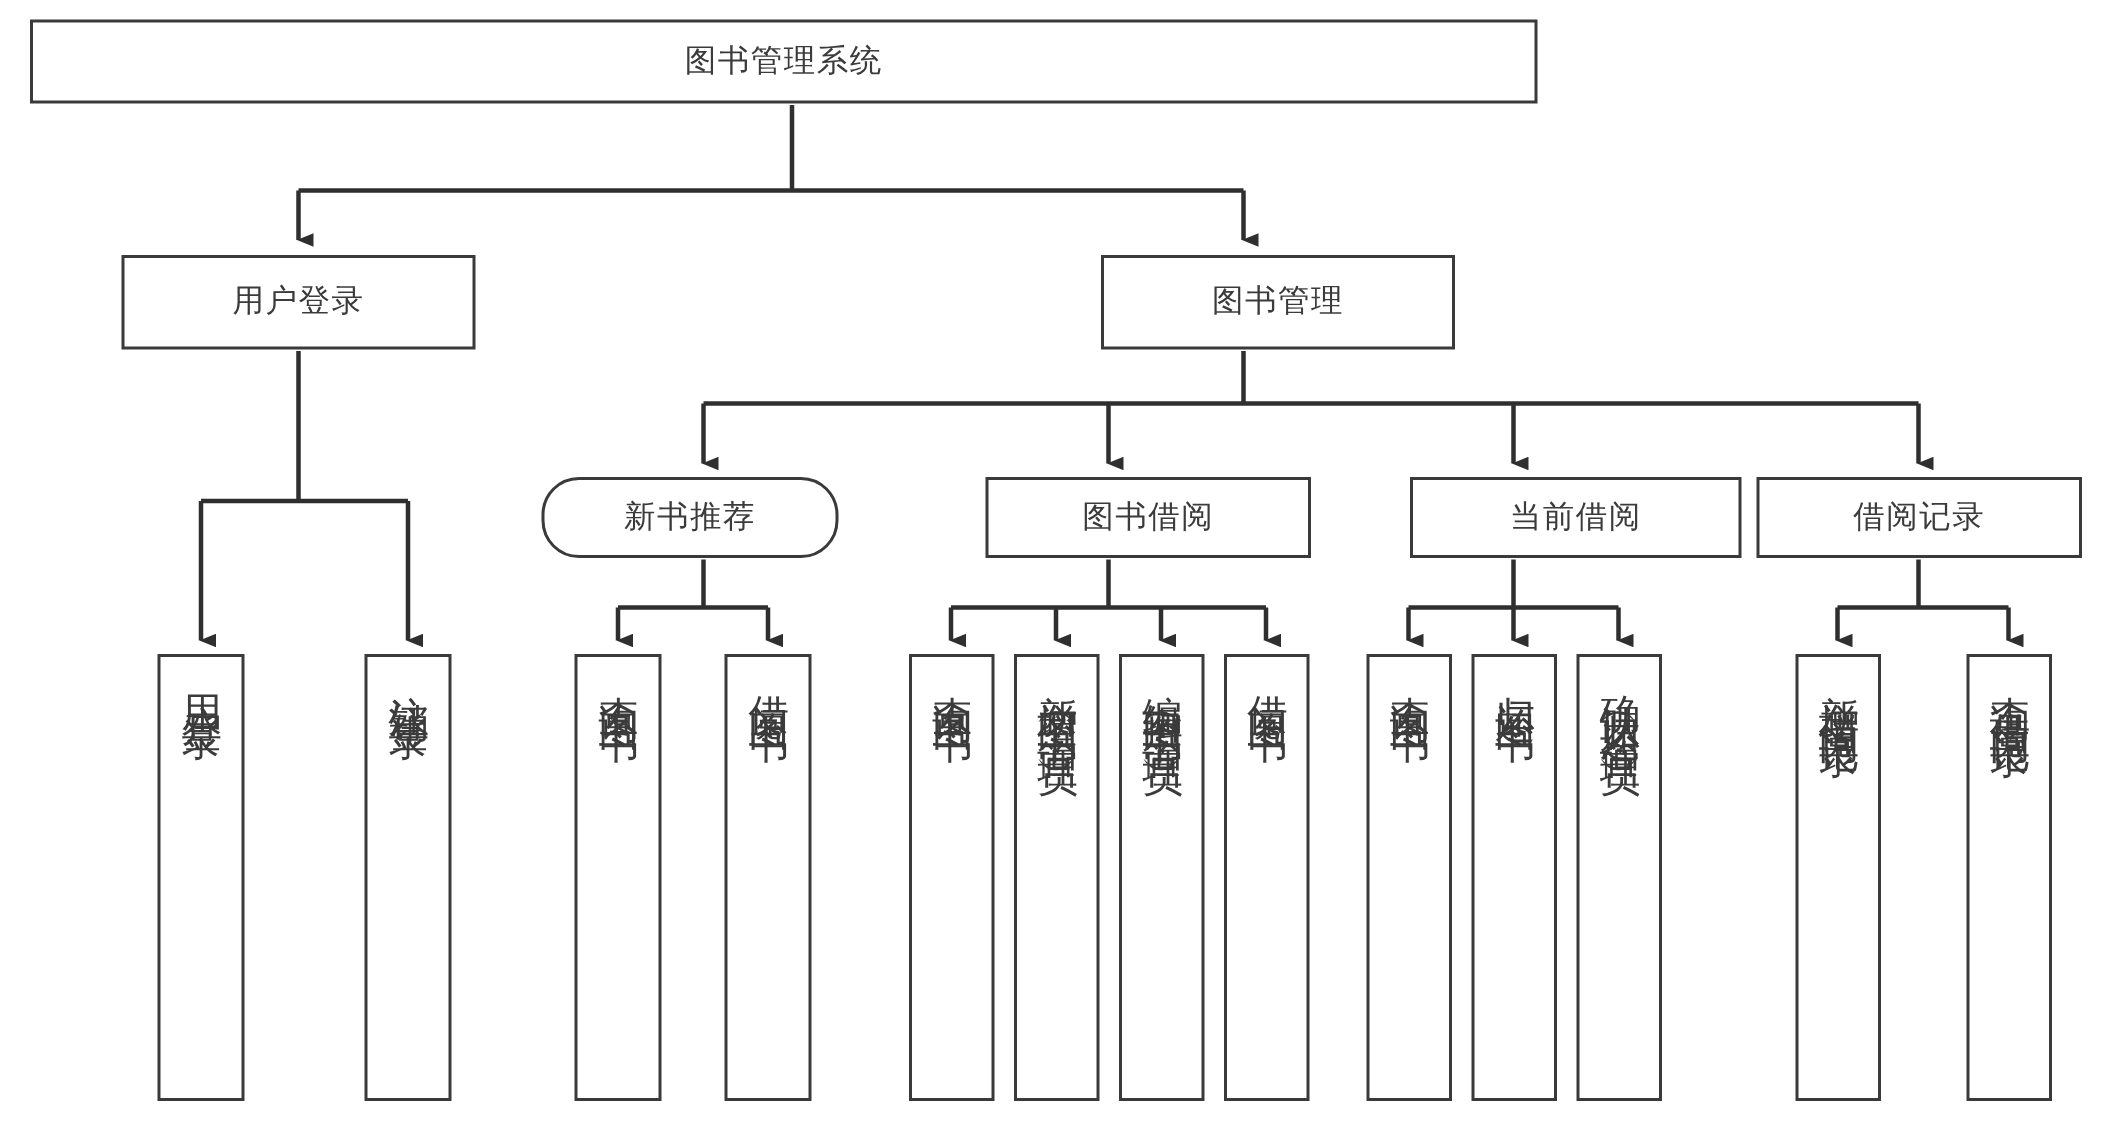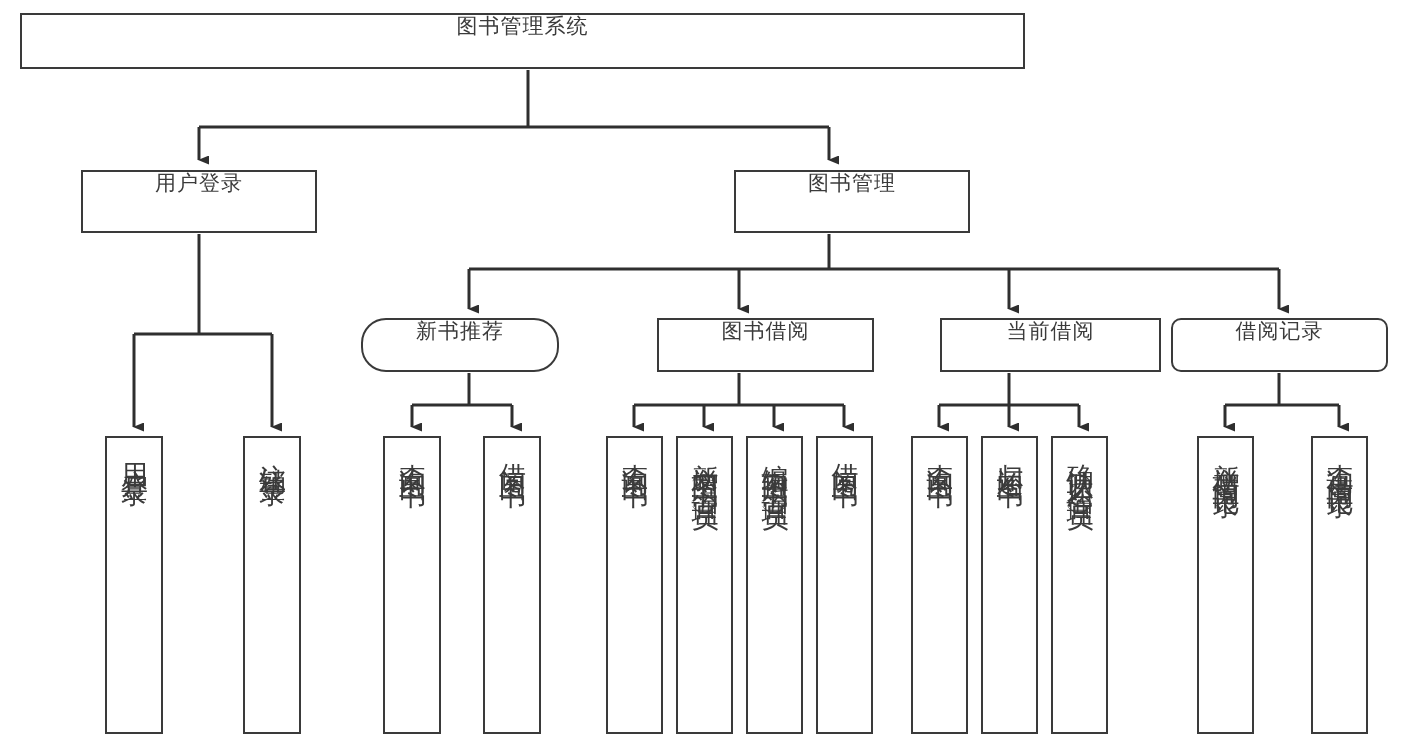--- a/index.html
+++ b/index.html
@@ -11,20 +11,21 @@
     overflow:hidden;
   }
   #diagram{position:relative;width:1405px;height:747px;}
   #wires{position:absolute;left:0;top:0;width:1405px;height:747px;}
   .node{
     position:absolute;
     box-sizing:border-box;
     background:#ffffff;
     border:2px solid #3a3a3a;
     display:flex;
+    align-items:center;
     justify-content:center;
     color:#333333;
   }
   .node .lbl{
     display:block;
     text-align:center;
     line-height:1.06;
     white-space:nowrap;
     color:#3b3b3b;
   }
@@ -117,21 +118,21 @@
 
   <div class="node h" style="left:361px;top:318px;width:198px;height:54px;border-radius:25px;">
     <span class="lbl">新书推荐</span>
   </div>
   <div class="node h" style="left:657px;top:318px;width:217px;height:54px;">
     <span class="lbl">图书借阅</span>
   </div>
   <div class="node h" style="left:940px;top:318px;width:221px;height:54px;">
     <span class="lbl">当前借阅</span>
   </div>
-  <div class="node h" style="left:1171px;top:318px;width:217px;height:54px;border-radius:10px;">
+  <div class="node h" style="left:1171px;top:318px;width:217px;height:54px;">
     <span class="lbl">借阅记录</span>
   </div>
 
   <div class="node v" style="left:105px;top:436px;width:58px;height:298px;">
     <span class="lbl">用户登录</span>
   </div>
   <div class="node v" style="left:243px;top:436px;width:58px;height:298px;">
     <span class="lbl">注销登录</span>
   </div>
 

